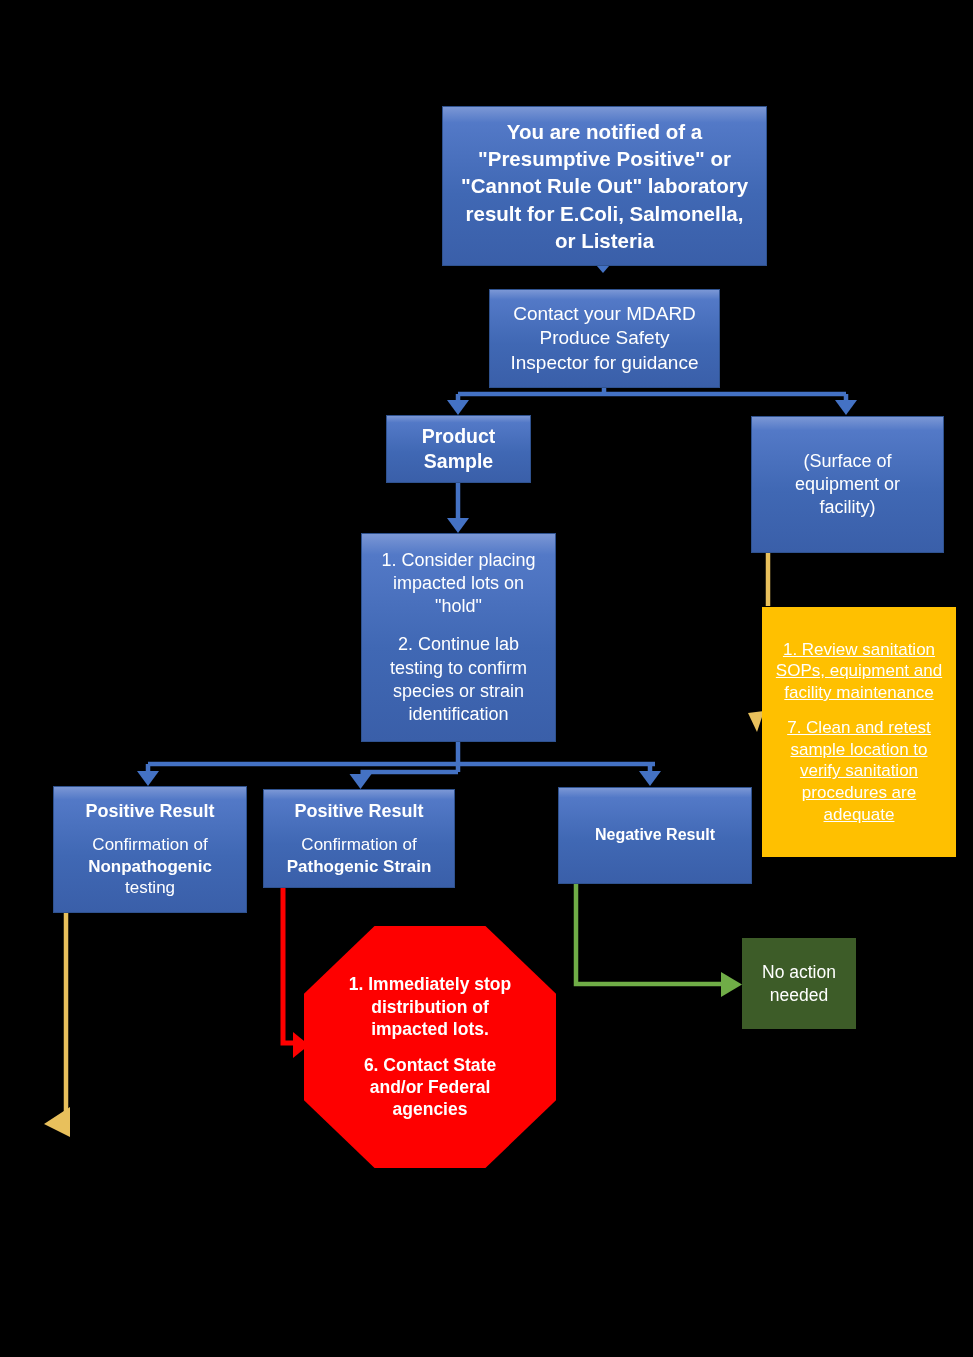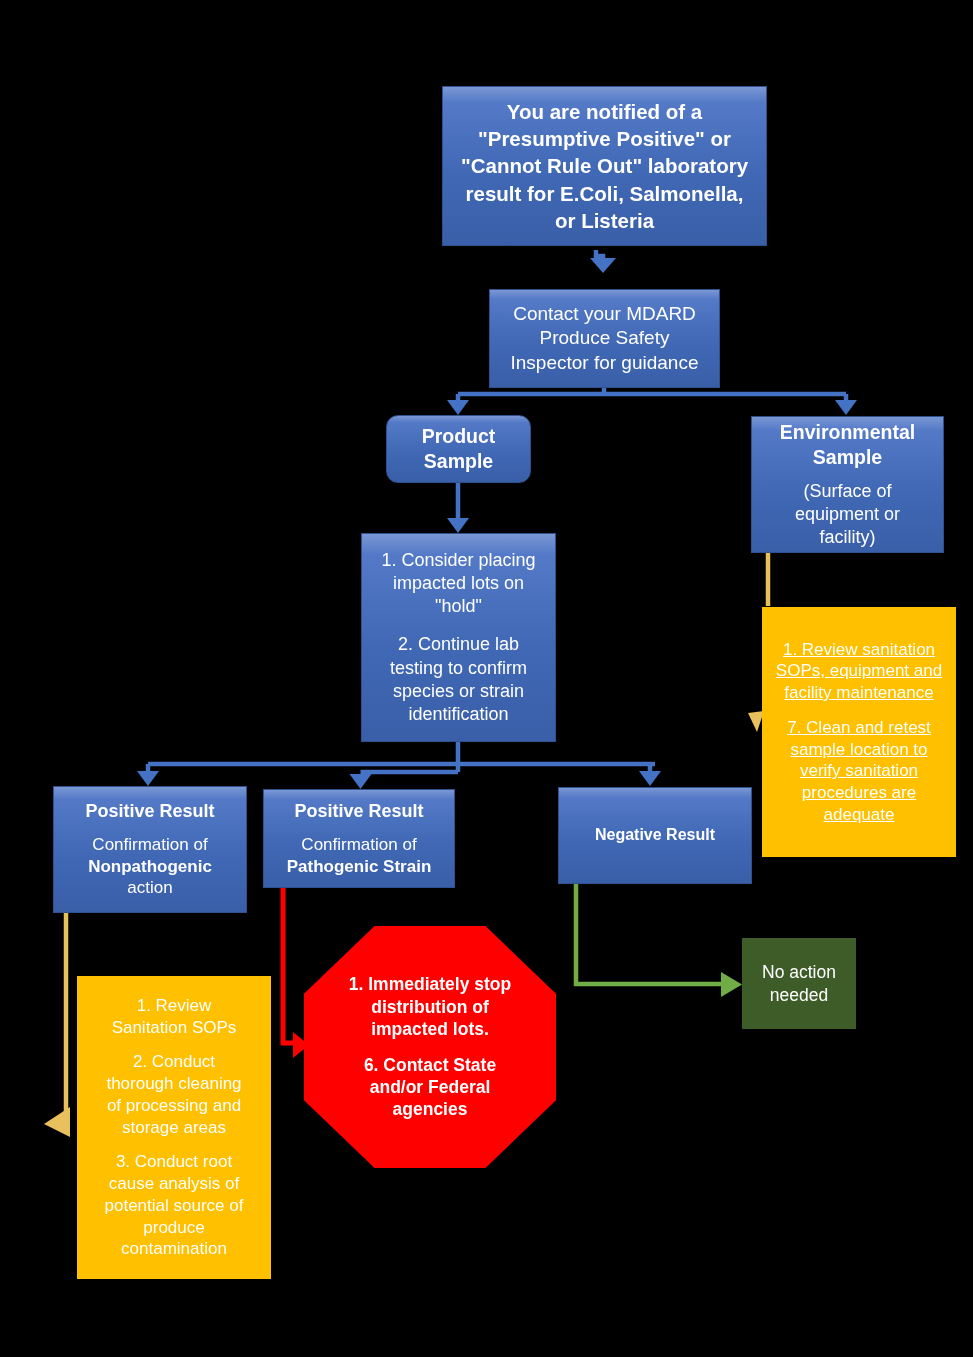--- a/index.html
+++ b/index.html
@@ -64,64 +64,58 @@
     <path class="conn green-line" d="M576,883 V984 H721"></path>
     <polygon class="green-head" points="721,972 721,997 742,984.5"></polygon>
 
     <path class="conn gold-line" d="M66,913 V1112"></path>
     <polygon class="gold-head" points="70,1107 70,1137 44,1124"></polygon>
 
     <path class="conn gold-line" d="M768,552 V606"></path>
     <polygon class="gold-head" points="748,713 764,711 757,732"></polygon>
   </svg>
 
-  <div class="node blue b" style="left:442px;top:86px;width:325px;height:160px;font-size:20.5px;line-height:1.33;padding:0 10px;">
+  <div class="node blue b" style="left:442px;top:106px;width:325px;height:160px;font-size:20.5px;line-height:1.33;padding:0 10px;">
     <p>You are notified of a "Presumptive Positive" or "Cannot Rule Out" laboratory result for E.Coli, Salmonella, or Listeria</p>
   </div>
 
   <div class="node blue" style="left:489px;top:289px;width:231px;height:99px;font-size:19px;padding:0 14px;">
     <p>Contact your MDARD Produce Safety Inspector for guidance</p>
   </div>
 
-  <div class="node blue b" style="left:386px;top:415px;width:145px;height:68px;font-size:19.5px;padding:0 26px;border-radius:12px;">
+  <div class="node blue b" style="left:386px;top:415px;width:145px;height:68px;font-size:19.5px;padding:0 26px;">
     <p>Product Sample</p>
   </div>
 
   <div class="node blue" style="left:751px;top:416px;width:193px;height:137px;font-size:18px;padding:4px 18px;row-gap:10px;">
-    <p class="b" style="font-size:19.5px;">Environmental Sample</p>
     <p>(Surface of equipment or facility)</p>
   </div>
 
   <div class="node blue stack" style="left:361px;top:533px;width:195px;height:209px;font-size:18px;padding:20px 12px;row-gap:15px;">
     <p>1. Consider placing impacted lots on "hold"</p>
     <p>2. Continue lab testing to confirm species or strain identification</p>
   </div>
 
   <div class="node blue" style="left:53px;top:786px;width:194px;height:127px;font-size:17px;padding:2px 14px;">
     <p class="b" style="font-size:18px;margin-bottom:11px;">Positive Result</p>
     <p>Confirmation of</p>
     <p class="b">Nonpathogenic</p>
-    <p>action</p>
+    <p>testing</p>
   </div>
 
   <div class="node blue" style="left:263px;top:789px;width:192px;height:99px;font-size:17px;padding:2px 14px;">
     <p class="b" style="font-size:18px;margin-bottom:11px;">Positive Result</p>
     <p>Confirmation of</p>
     <p class="b">Pathogenic Strain</p>
   </div>
 
   <div class="node blue b" style="left:558px;top:787px;width:194px;height:97px;font-size:16px;">
     <p>Negative Result</p>
   </div>
 
-  <div class="node gold-box stack" style="left:77px;top:976px;width:194px;height:303px;font-size:17px;padding:6px 23px;row-gap:13px;">
-    <p>1. Review Sanitation SOPs</p>
-    <p>2. Conduct thorough cleaning of processing and storage areas</p>
-    <p>3. Conduct root cause analysis of potential source of produce contamination</p>
-  </div>
 
   <div class="node gold-box stack" style="left:762px;top:607px;width:194px;height:250px;font-size:17px;padding:6px 10px;row-gap:13px;text-decoration:underline;">
     <p>1. Review sanitation SOPs, equipment and facility maintenance</p>
     <p>7. Clean and retest sample location to verify sanitation procedures are adequate</p>
   </div>
 
   <div class="node octagon stack b" style="left:304px;top:926px;width:252px;height:242px;font-size:17.5px;padding:15px 40px;row-gap:13px;">
     <p>1. Immediately stop distribution of impacted lots.</p>
     <p>6. Contact State and/or Federal agencies</p>
   </div>

